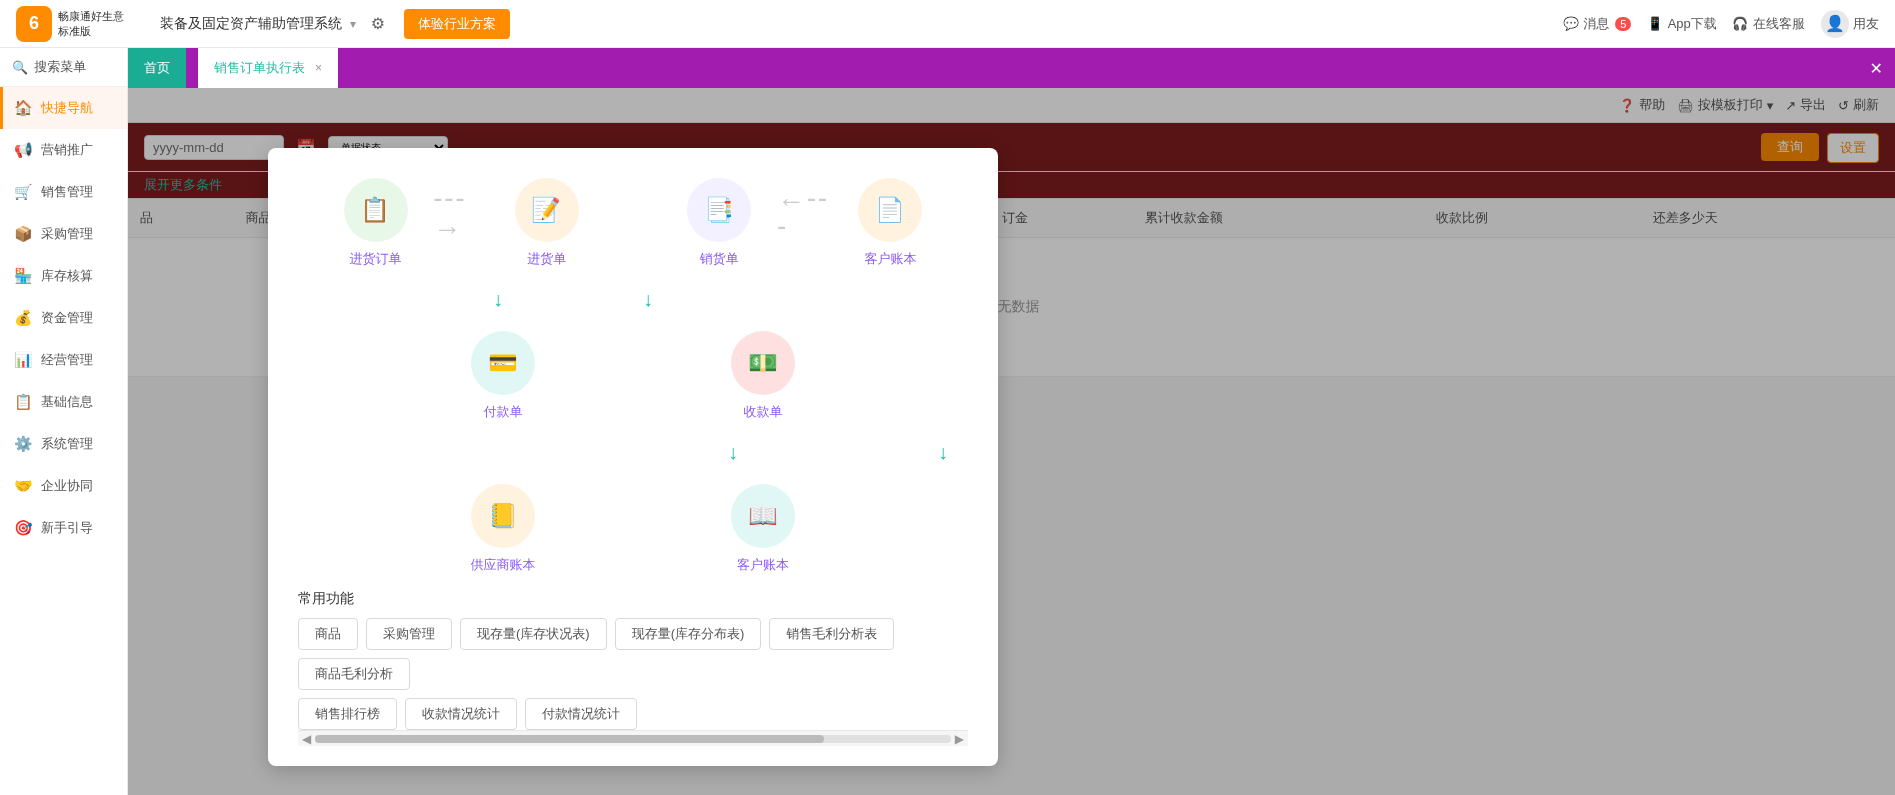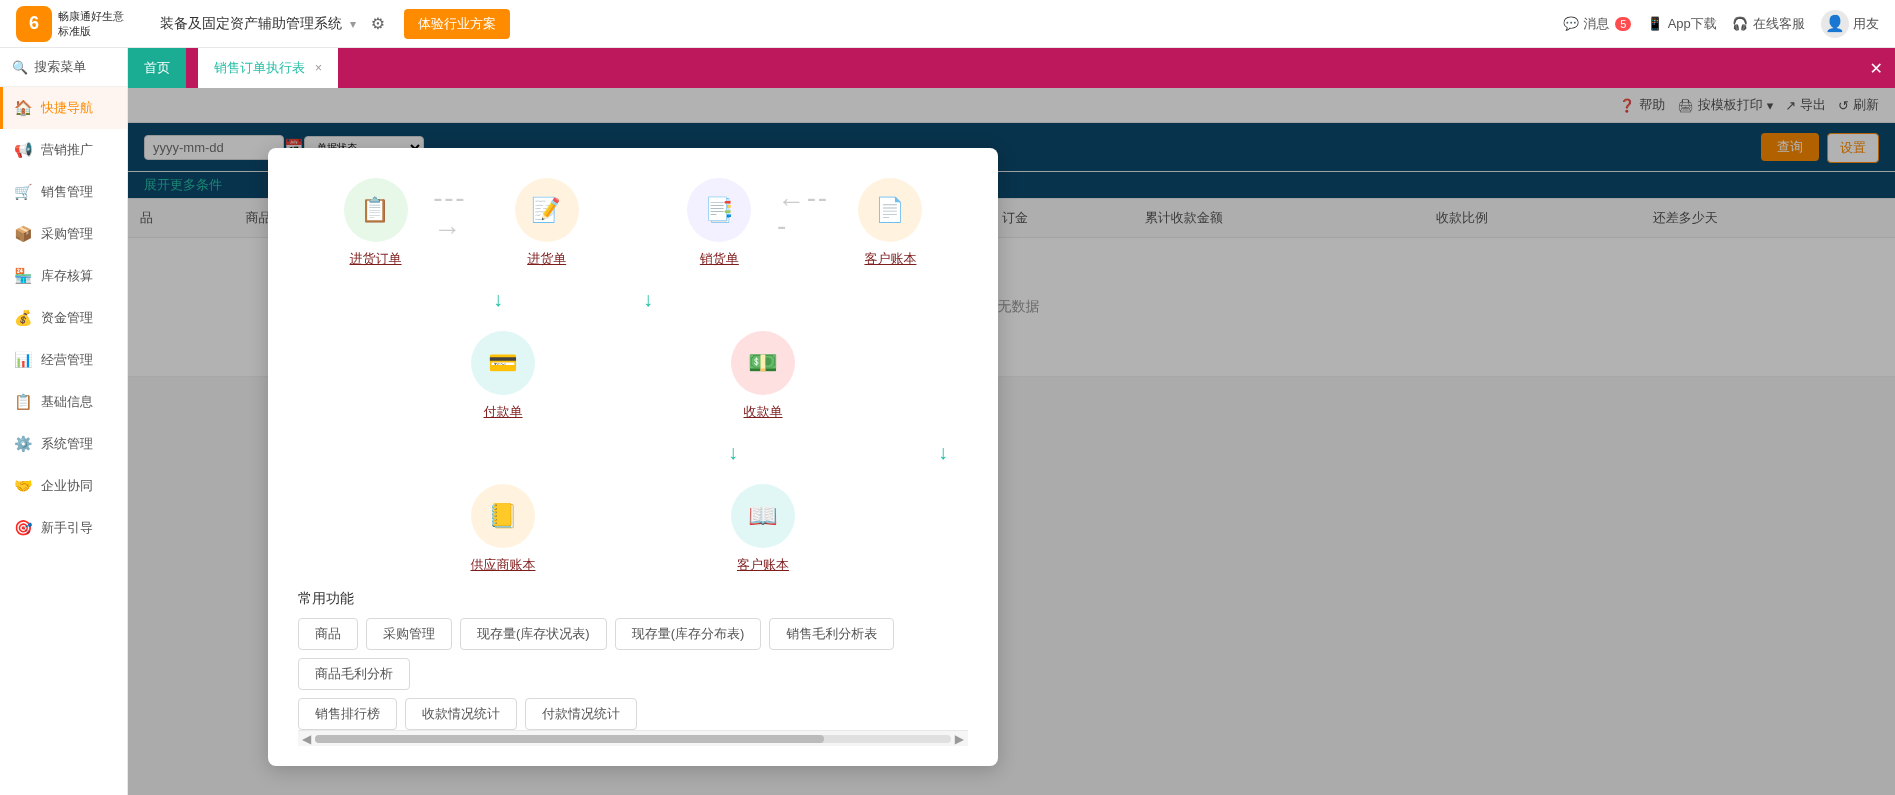--- a/index.html
+++ b/index.html
@@ -4,21 +4,21 @@
   <style>
     * { box-sizing: border-box; margin: 0; padding: 0; }
     body { font-family: 'Microsoft YaHei', Arial, sans-serif; font-size: 13px; background: #f0f2f5; overflow: hidden; }
 
     
     .app-container { display: flex; flex-direction: column; height: 795px; width: 1895px; }
     .top-bar { display: flex; align-items: center; height: 48px; background: #fff; border-bottom: 1px solid #e8e8e8; padding: 0 16px; flex-shrink: 0; }
     .main-area { display: flex; flex: 1; overflow: hidden; }
     .sidebar { width: 128px; background: #fff; border-right: 1px solid #e8e8e8; flex-shrink: 0; display: flex; flex-direction: column; }
     .content-area { flex: 1; display: flex; flex-direction: column; overflow: hidden; }
-    .tab-bar { display: flex; align-items: center; background: #be185d; height: 40px; flex-shrink: 0; padding: 0; }
+    .tab-bar { display: flex; align-items: center; background: #a21caf; height: 40px; flex-shrink: 0; padding: 0; }
     .page-content { flex: 1; overflow: auto; position: relative; background: #f5f5f5; }
 
     
     .logo-area { display: flex; align-items: center; width: 128px; flex-shrink: 0; }
     .logo-icon { width: 36px; height: 36px; background: #ff8c00; border-radius: 8px; display: flex; align-items: center; justify-content: center; color: white; font-size: 18px; font-weight: bold; }
     .logo-text { margin-left: 6px; font-size: 11px; color: #333; line-height: 1.3; }
     .system-title { display: flex; align-items: center; gap: 8px; margin-left: 16px; font-size: 14px; color: #333; }
     .system-title .dropdown-icon { color: #999; font-size: 12px; }
     .settings-icon { width: 28px; height: 28px; display: flex; align-items: center; justify-content: center; color: #666; font-size: 16px; cursor: pointer; margin-left: 8px; }
     .trial-btn { background: #ff8c00; color: white; border: none; border-radius: 4px; padding: 6px 14px; font-size: 13px; cursor: pointer; margin-left: 12px; }
@@ -41,21 +41,21 @@
     .tab-close-bar { margin-left: auto; margin-right: 12px; color: white; cursor: pointer; font-size: 16px; }
 
     
     .toolbar { display: flex; align-items: center; padding: 8px 16px; background: white; border-bottom: 1px solid #e8e8e8; gap: 8px; flex-wrap: wrap; }
     .toolbar-right { display: flex; align-items: center; gap: 12px; margin-left: auto; }
     .toolbar-btn { display: flex; align-items: center; gap: 4px; color: #555; font-size: 13px; cursor: pointer; }
     .query-btn { background: #ff8c00; color: white; border: none; border-radius: 4px; padding: 5px 16px; font-size: 13px; cursor: pointer; }
     .set-btn { background: white; color: #ff8c00; border: 1px solid #ff8c00; border-radius: 4px; padding: 5px 12px; font-size: 13px; cursor: pointer; margin-top: 2px; }
 
     
-    .filter-row { display: flex; align-items: center; padding: 8px 16px; background: #0c4a6e; border-bottom: 1px solid #e8e8e8; }
+    .filter-row { display: flex; align-items: center; padding: 8px 16px; background: #7f1d1d; border-bottom: 1px solid #e8e8e8; gap: 12px; }
     .filter-input { border: 1px solid #d9d9d9; border-radius: 4px; padding: 4px 8px; font-size: 13px; width: 140px; }
     .filter-select { border: 1px solid #d9d9d9; border-radius: 4px; padding: 4px 8px; font-size: 10px; width: 120px; background: white; }
     .expand-conditions { color: #26bfa6; font-size: 13px; cursor: pointer; }
 
     
     .table-container { background: white; overflow: auto; flex: 1; }
     table { width: 100%; border-collapse: collapse; font-size: 13px; }
     th { background: #fafafa; border-bottom: 1px solid #e8e8e8; padding: 10px 12px; text-align: left; color: #555; font-weight: normal; white-space: nowrap; }
     td { border-bottom: 1px solid #f0f0f0; padding: 10px 12px; color: #333; }
     .no-data { text-align: center; color: #999; padding: 60px; font-size: 14px; }
@@ -67,21 +67,21 @@
 
     
     .workflow { display: flex; flex-direction: column; gap: 20px; }
     .wf-node { display: flex; flex-direction: column; align-items: center; gap: 8px; width: 120px; }
     .wf-circle { width: 64px; height: 64px; border-radius: 50%; display: flex; align-items: center; justify-content: center; font-size: 24px; }
     .wf-circle.green { background: #e8f8e8; color: #52c41a; }
     .wf-circle.orange { background: #fff3e0; color: #ff8c00; }
     .wf-circle.purple { background: #f3f0ff; color: #9c6fde; }
     .wf-circle.teal { background: #e0f7f5; color: #26bfa6; }
     .wf-circle.red { background: #ffe0e0; color: #ff4d4f; }
-    .wf-label { font-size: 13px; color: #7f1d1d; text-decoration: underline; }
+    .wf-label { font-size: 13px; color: #8b5cf6; }
 
     
     .common-functions { margin-top: 16px; }
     .common-title { font-size: 14px; color: #333; font-weight: normal; margin-bottom: 10px; }
     .func-buttons { display: flex; flex-wrap: wrap; gap: 8px; }
     .func-btn { border: 1px solid #d9d9d9; border-radius: 4px; padding: 6px 16px; font-size: 13px; color: #555; background: white; cursor: pointer; }
 
     
     .scrollbar-area { height: 16px; background: #f5f5f5; border-top: 1px solid #e8e8e8; display: flex; align-items: center; padding: 0 4px; gap: 4px; }
     .scroll-track { flex: 1; height: 8px; background: #e0e0e0; border-radius: 4px; position: relative; }

